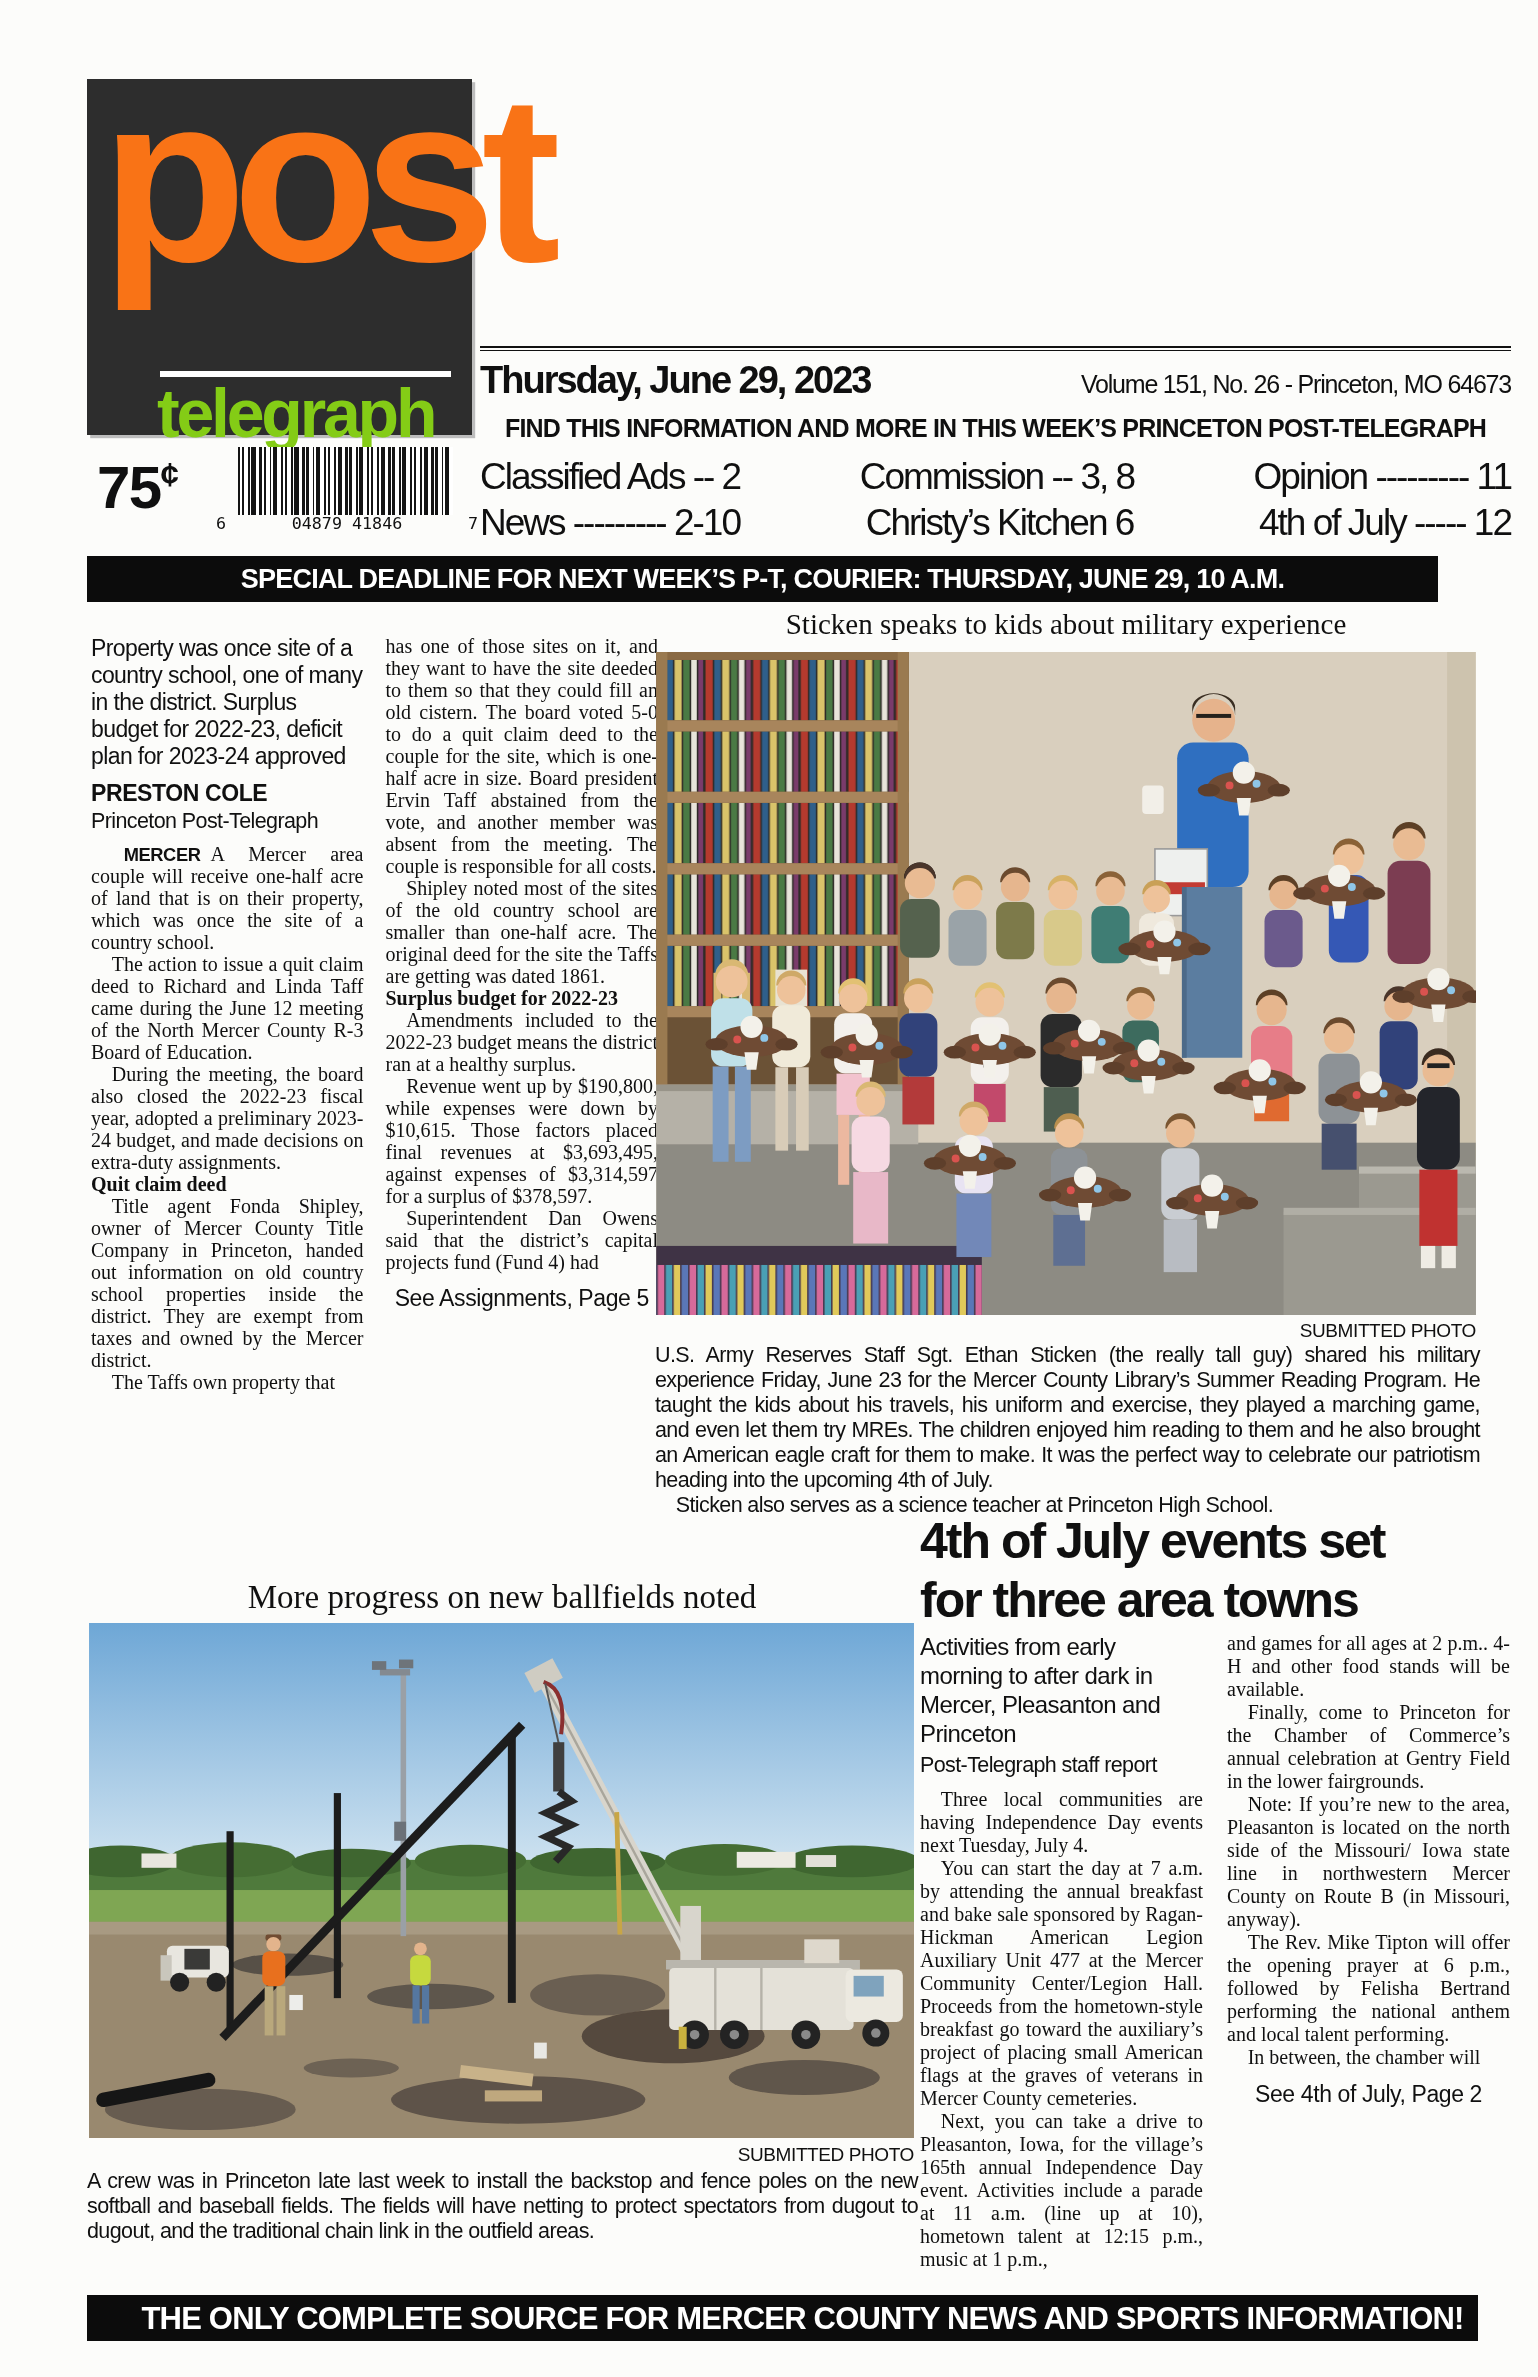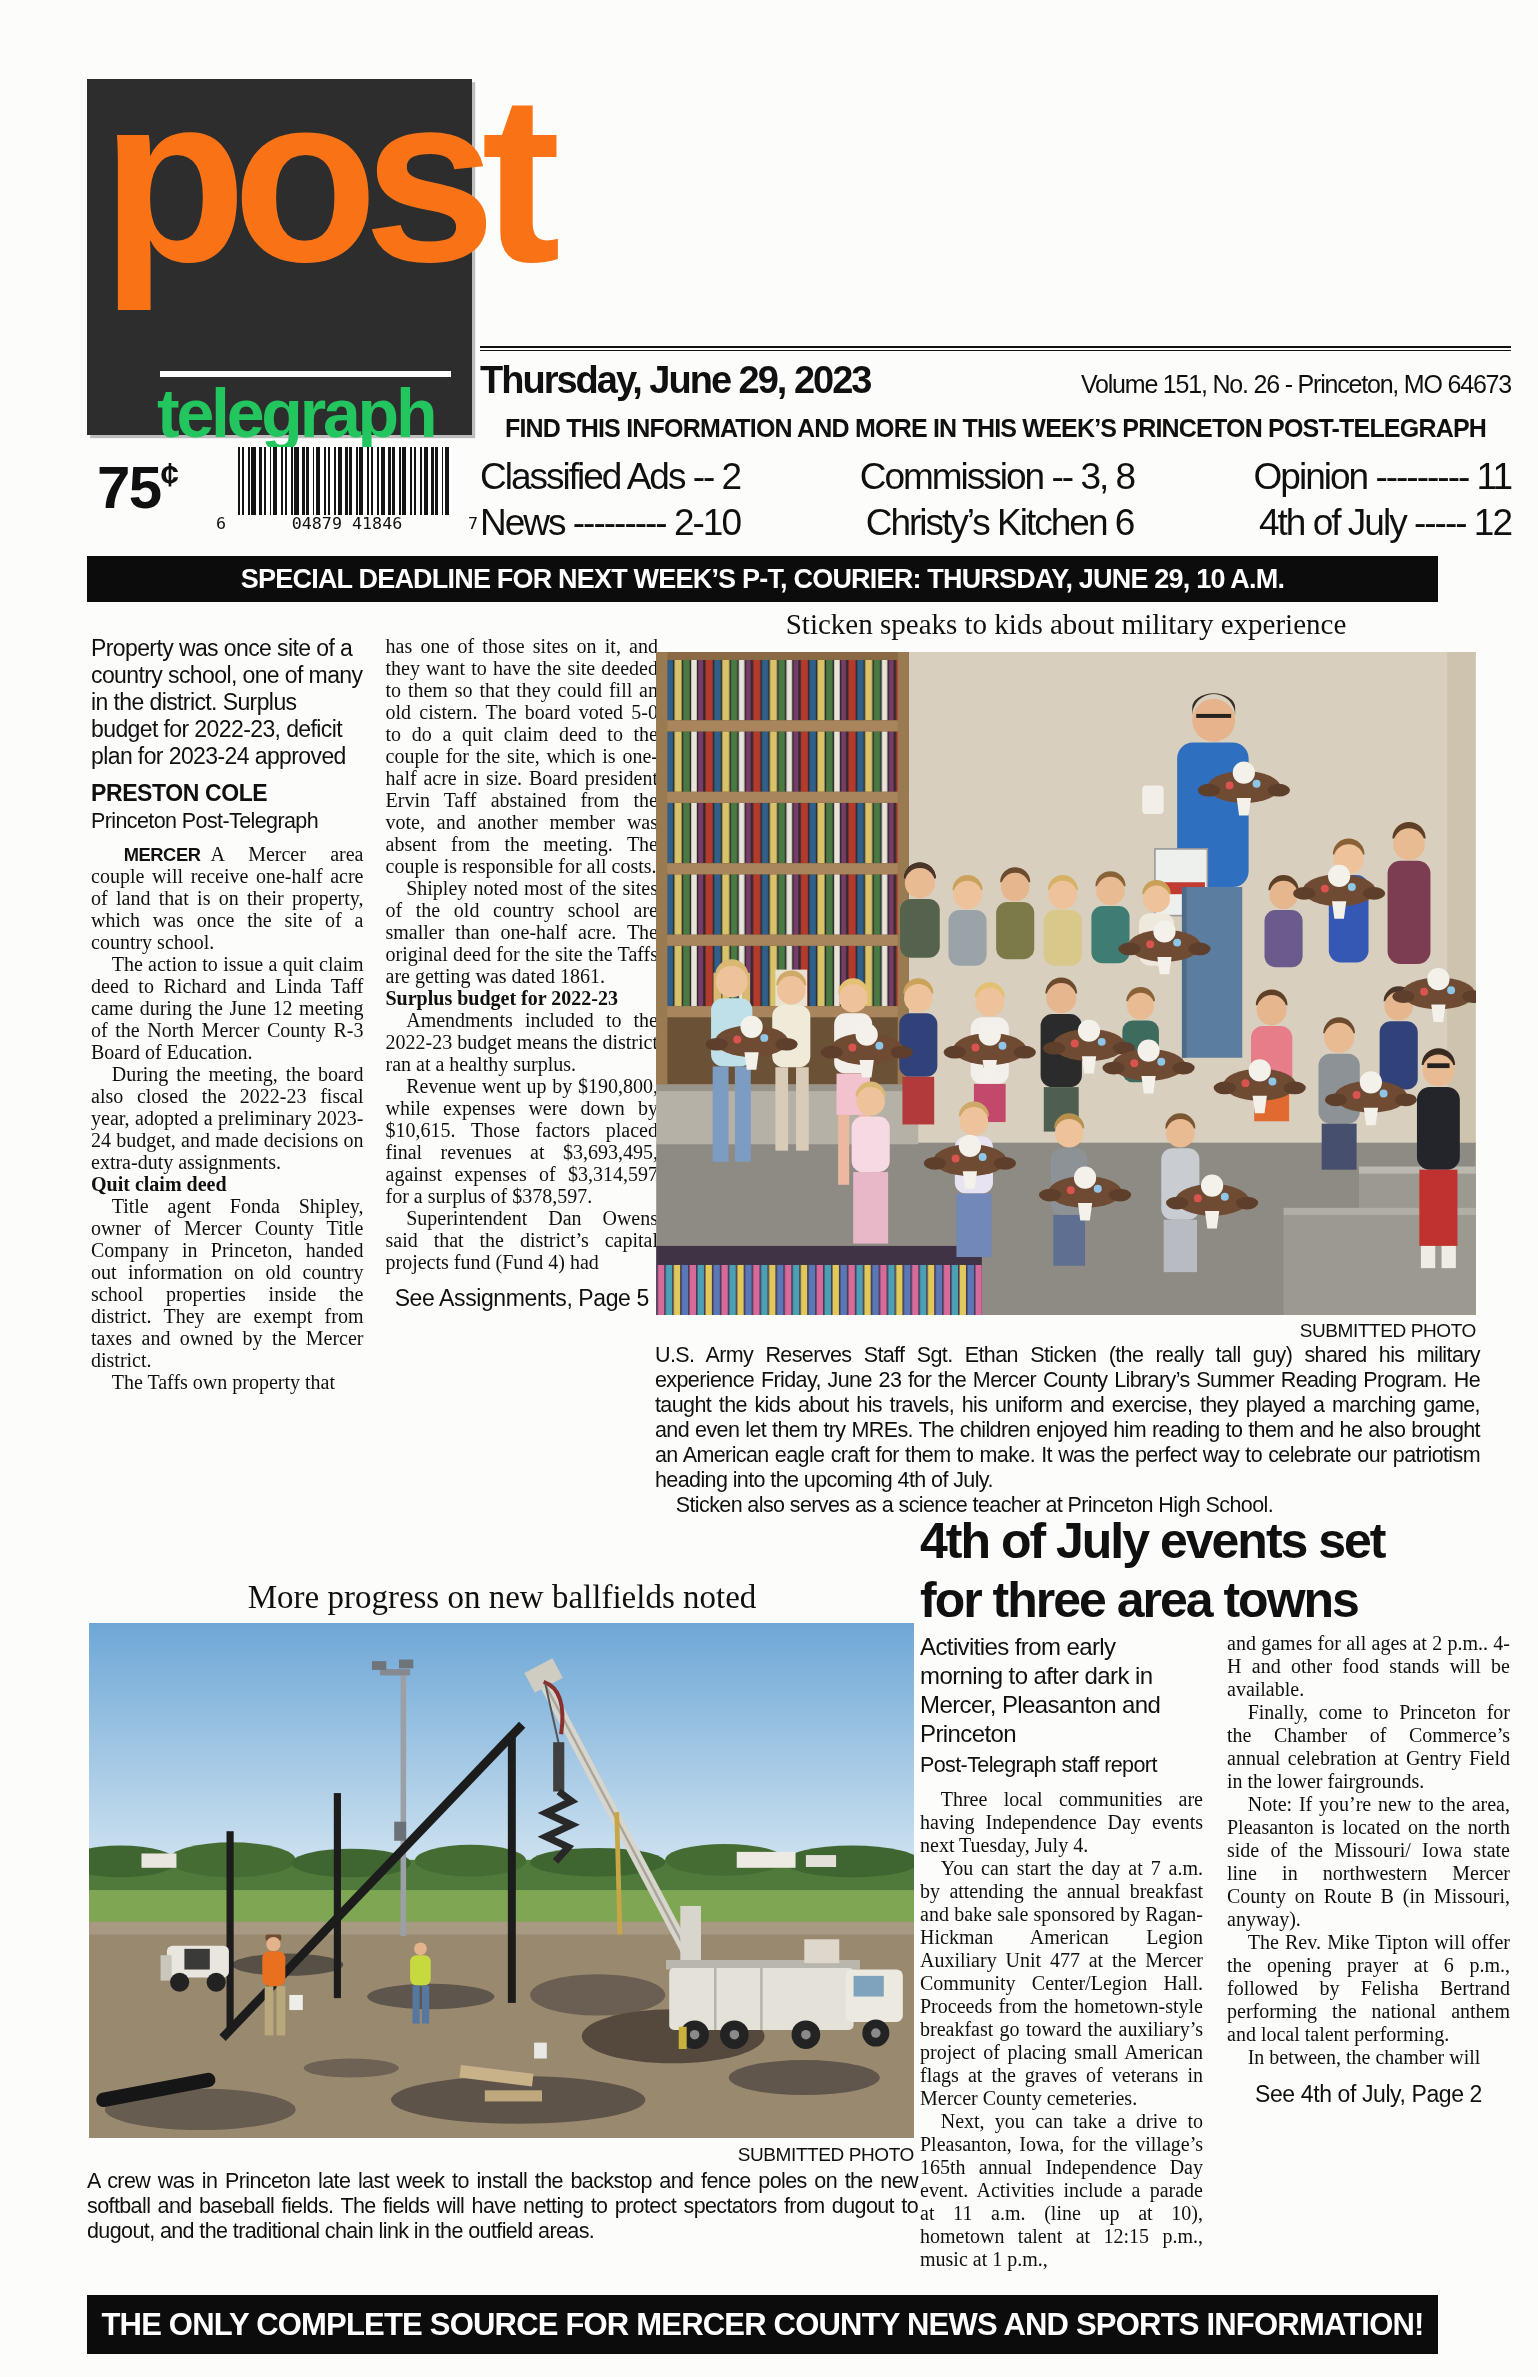--- a/index.html
+++ b/index.html
@@ -6,21 +6,21 @@
   #page{position:relative;width:1538px;height:2377px;background:#fcfcfa;color:#101010;
         font-family:"Liberation Serif",serif;overflow:hidden;}
 
   
   .logo-box{position:absolute;left:87px;top:79px;width:385px;height:356px;background:#2d2d2d;
             box-shadow:3.2px 3.2px 0 #bdbdbd;}
   .logo-post{position:absolute;left:14.3px;top:-49px;font:700 238px/1.25 "Liberation Sans",sans-serif;
              color:#f97316;letter-spacing:-14.3px;}
   .logo-rule{position:absolute;left:73px;right:20.7px;top:292px;height:6.4px;background:#fff;}
   .logo-telegraph{position:absolute;left:70px;top:300px;font:700 68px/1 "Liberation Sans",sans-serif;
-                  color:#22c55e;letter-spacing:-3.2px;}
+                  color:#84cc16;letter-spacing:-3.2px;}
   .price{position:absolute;left:97px;top:458px;font:700 60px/1 "Liberation Sans",sans-serif;letter-spacing:-1.6px;}
   .price sup{font-size:33px;vertical-align:22px;}
   .barcode{position:absolute;left:238px;top:447px;width:215px;height:68px;
            background:repeating-linear-gradient(90deg,#141414 0 2.4px,#fff 2.4px 4px,#141414 4px 6.4px,
              #fff 6.4px 10.3px,#141414 10.3px 12px,#fff 12px 13.5px,#141414 13.5px 17.5px,#fff 17.5px 21.5px);}
   .barcode-digits{position:absolute;left:216px;top:515px;width:262px;display:flex;
                   justify-content:space-between;font:400 16.7px/1 "DejaVu Sans Mono",monospace;}
   .head-right{position:absolute;left:480px;top:346px;width:1031px;}
   .head-rule{height:0;border-top:2.4px solid #111;border-bottom:1.6px solid #111;padding-top:2.4px;}
   .date-row{display:flex;justify-content:space-between;align-items:baseline;margin-top:9.5px;}
@@ -66,23 +66,23 @@
   .july .subhead-sans{font:400 24px/29px "Liberation Sans",sans-serif;}
   .july .byline-org{font:400 21.5px/1.2 "Liberation Sans",sans-serif;margin:4.8px 0 9.5px 0;}
   .july .para{font:400 20px/23px "Liberation Serif",serif;}
 
   .kicker2{position:absolute;left:89px;top:1581px;width:826px;text-align:center;
            font:400 33px/1 "Liberation Serif",serif;}
   .photo2{position:absolute;left:89px;top:1623px;width:825px;height:515px;}
   .credit2{position:absolute;left:89px;top:2145px;width:825px;}
   .caption2{position:absolute;left:87px;top:2169px;width:831px;}
 
-  .footer-banner{position:absolute;left:87px;top:2295px;width:1351px;height:59px;background:#0c0c0c;
+  .footer-banner{position:absolute;left:87px;top:2295px;width:1351px;height:46px;background:#0c0c0c;
       color:#fff;display:flex;align-items:center;justify-content:center;
-      font:700 31px/1 "Liberation Sans",sans-serif;letter-spacing:-0.8px;}
+      font:700 31px/1 "Liberation Sans",sans-serif;letter-spacing:-0.8px;padding-left:40px;}
 </style>
 </head>
 <body>
 
 <div id="page">
 
   <div class="logo-box">
     <div class="logo-post">post</div>
     <div class="logo-rule"></div>
     <div class="logo-telegraph">telegraph</div>

